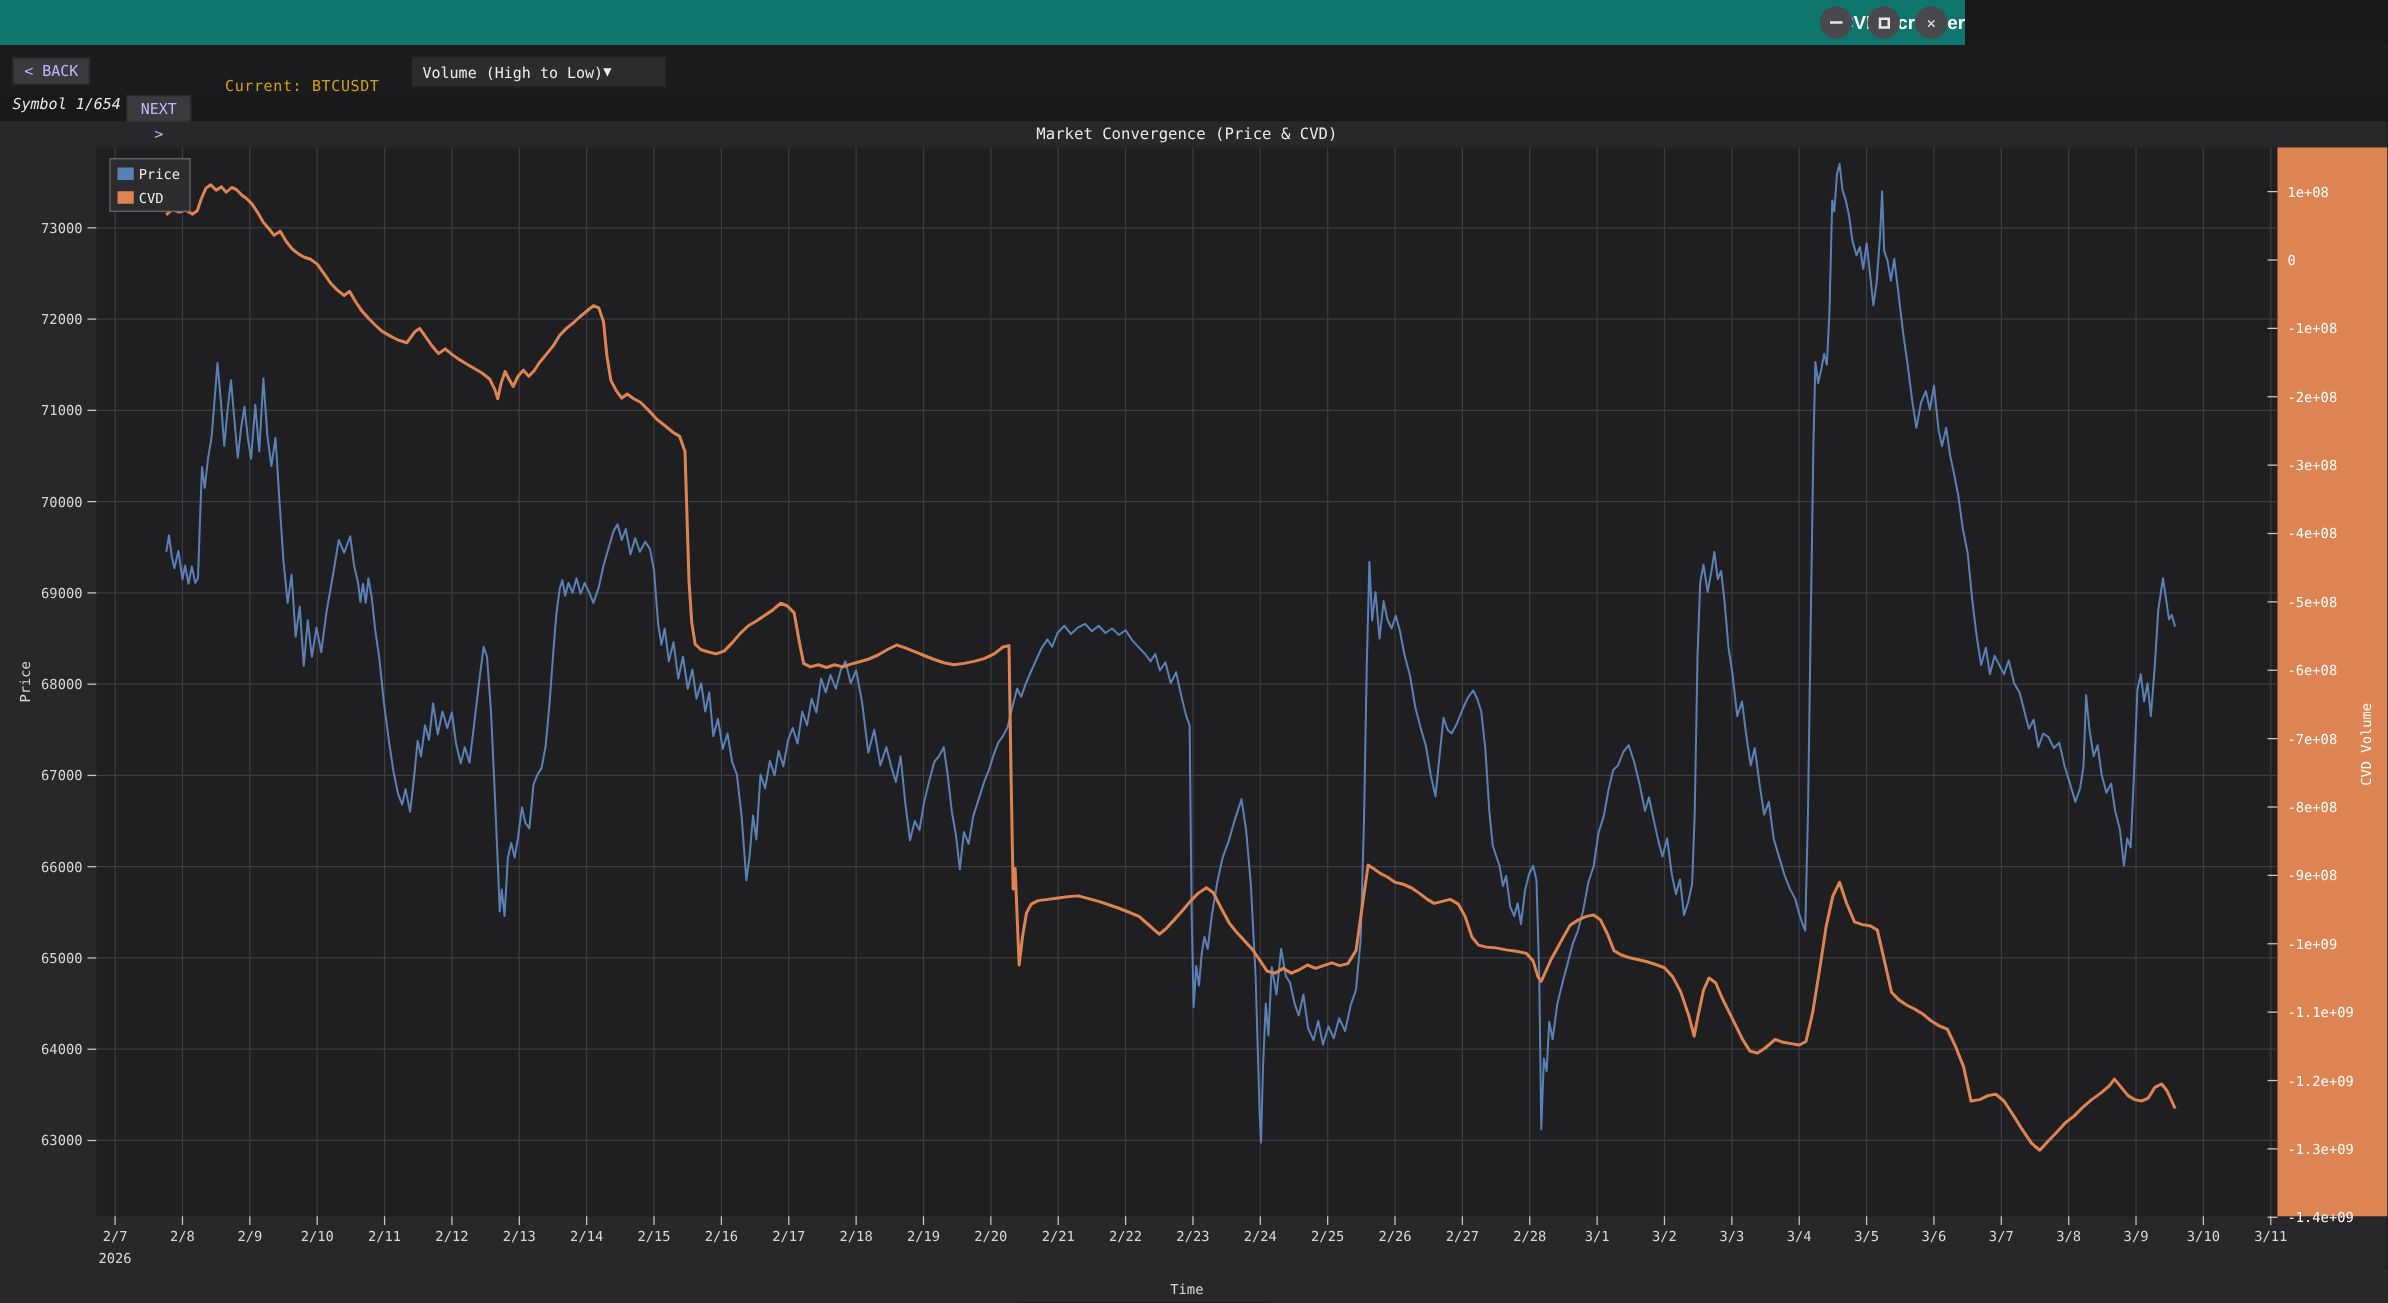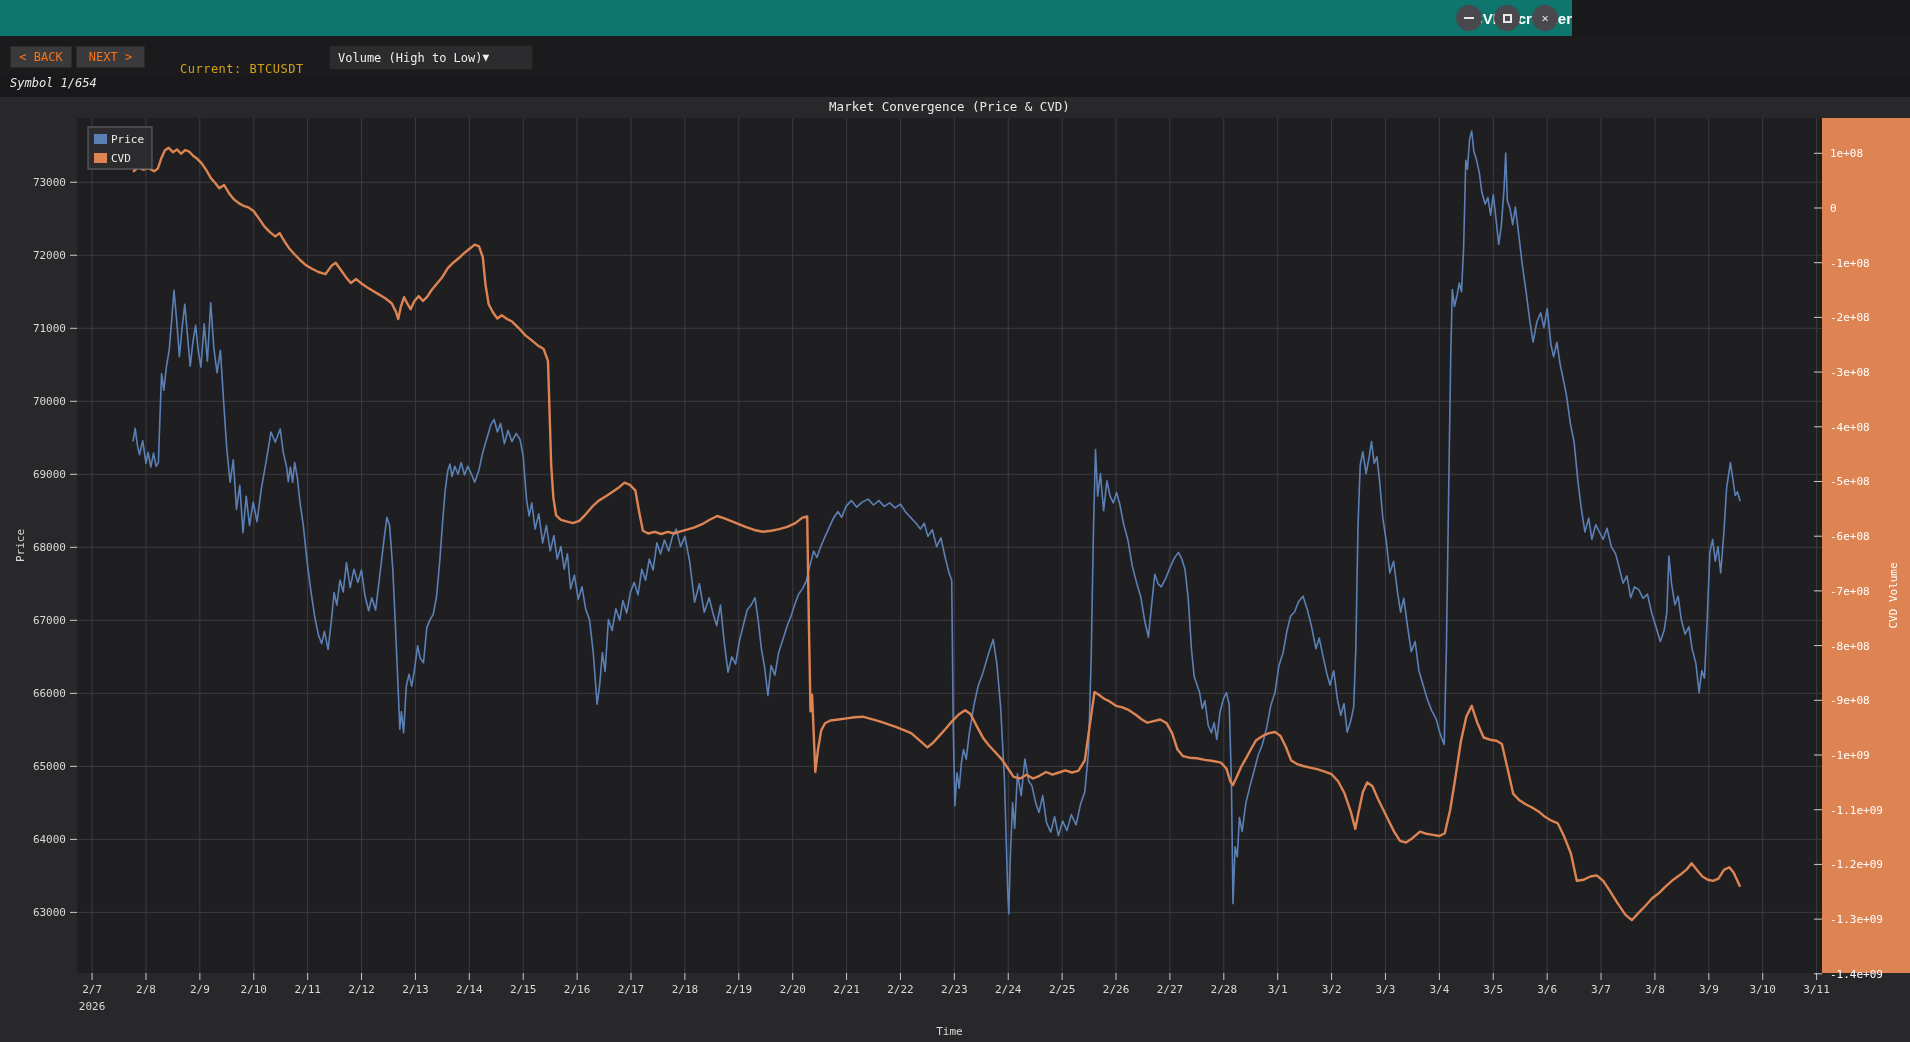--- a/index.html
+++ b/index.html
@@ -9,24 +9,24 @@
     font-family:"Liberation Sans",sans-serif;font-weight:bold;font-size:15px;color:#ffffff;}
   .win-controls{position:absolute;right:14px;top:5px;display:flex;gap:12px;}
   .win-btn{width:26px;height:26px;border-radius:50%;background:#48484d;border:none;
     display:flex;align-items:center;justify-content:center;color:#e8e8e8;cursor:pointer;
     font-family:"DejaVu Sans Mono",monospace;font-size:12px;padding:0;}
   .min-bar{width:10px;height:2px;background:#e8e8e8;display:block;}
   .max-box{width:9px;height:9px;border:2px solid #e8e8e8;display:block;}
   .toolbar{position:absolute;left:0;top:36px;width:1910px;height:40px;background:#1b1b1d;
     font-family:"DejaVu Sans Mono",monospace;}
   .tb-btn{position:absolute;top:10px;height:22px;background:#3a3a3c;border:1px solid #2a2a2a;
-    color:#f97316;font-family:"DejaVu Sans Mono",monospace;font-size:12px;line-height:20px;
+    color:#c4b5fd;font-family:"DejaVu Sans Mono",monospace;font-size:12px;line-height:20px;
     text-align:center;padding:0 6px;cursor:pointer;}
   #back-btn{left:10px;width:62px;}
-  #next-btn{left:76px;width:69px;}
+  #next-btn{left:101px;width:52px;margin-top:30px;}
   .current-label{position:absolute;left:180px;top:14px;font-size:12px;letter-spacing:0.5px;}
   .dropdown{position:absolute;left:329px;top:9px;width:204px;height:25px;background:#2c2c2e;
     border:1px solid #1f1f1f;color:#ededed;font-size:12px;display:flex;align-items:center;
     justify-content:flex-start;padding:0 8px;cursor:pointer;}
   .dropdown .arrow{font-size:11px;color:#f0f0f0;}
   .status-row{position:absolute;left:10px;top:76px;font-family:"DejaVu Sans Mono",monospace;
     font-size:12px;color:#e8e8e8;font-style:italic;}
   #chart-svg{position:absolute;left:0;top:0;}
 </style>
 </head>

